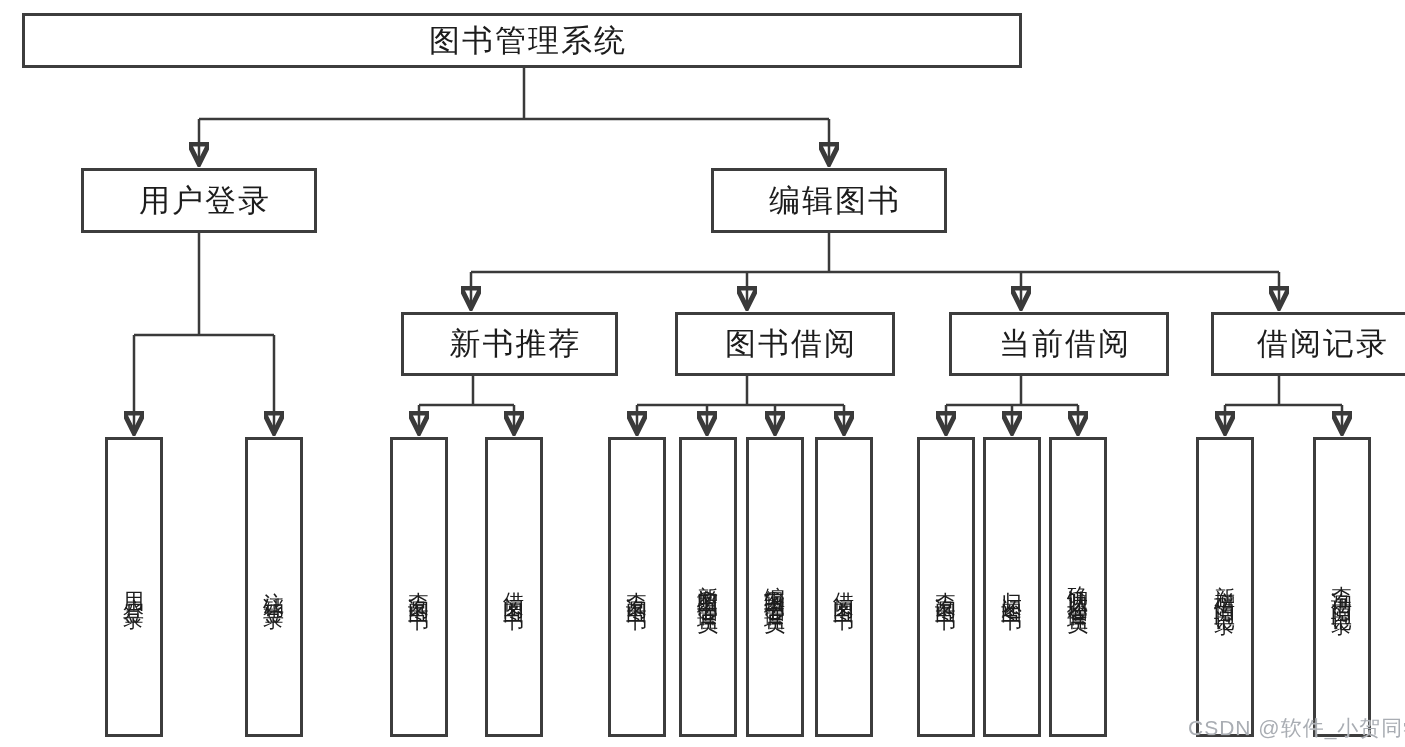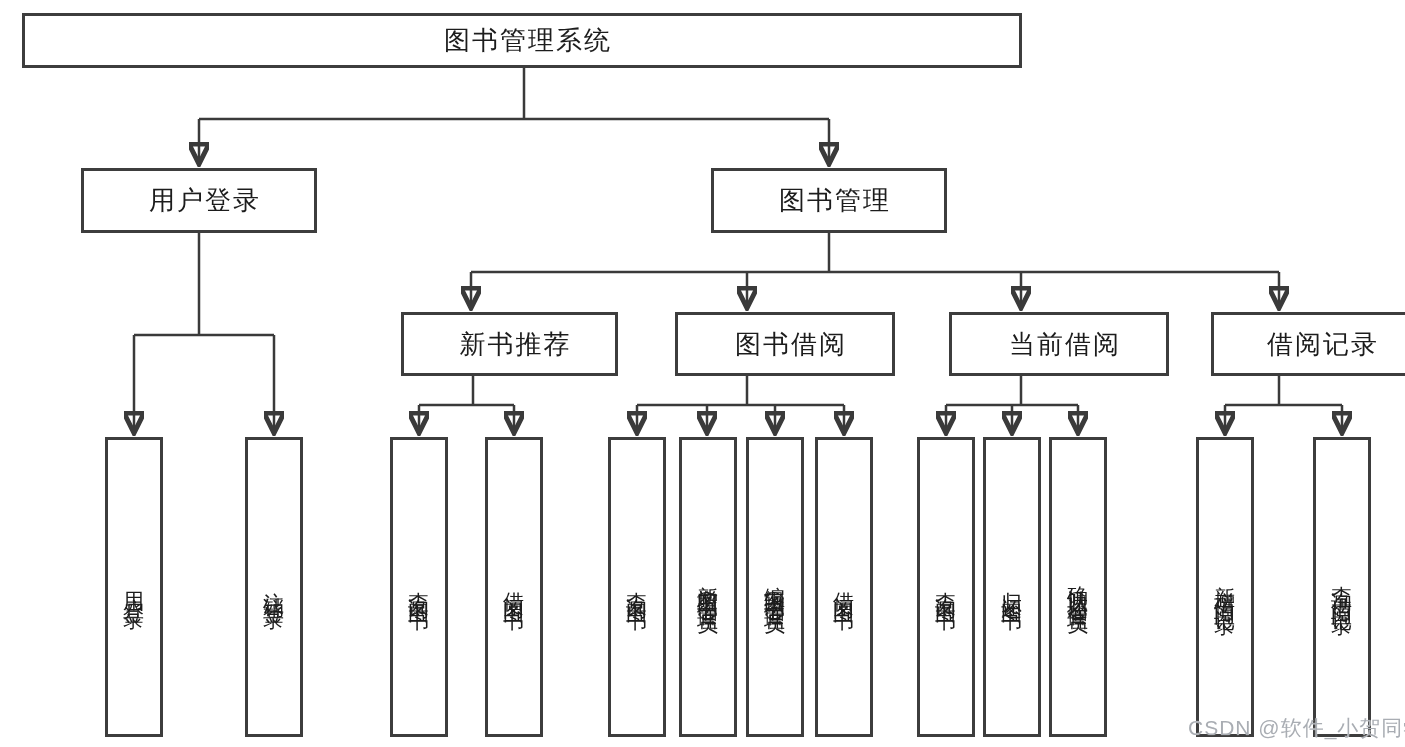--- a/index.html
+++ b/index.html
@@ -32,21 +32,21 @@
     position: absolute;
     box-sizing: border-box;
     border: 3px solid #3d3d3d;
     background: #ffffff;
     display: flex;
     align-items: center;
     justify-content: center;
     color: #1c1c1c;
   }
   .hlabel {
-    font-size: 26px;
+    font-size: 31px;
     letter-spacing: 2px;
     white-space: nowrap;
     padding-left: 12px;
   }
   .vlabel {
     writing-mode: vertical-rl;
     font-size: 21px;
     letter-spacing: 6px;
     line-height: 1;
   }
@@ -109,21 +109,21 @@
     <line x1="1078" y1="405" x2="1078" y2="431" marker-end="url(#arrow)"></line>
 
     <path d="M1279,376 V405 M1225,405 H1342"></path>
     <line x1="1225" y1="405" x2="1225" y2="431" marker-end="url(#arrow)"></line>
     <line x1="1342" y1="405" x2="1342" y2="431" marker-end="url(#arrow)"></line>
   </svg>
 
   <div class="box root hlabel">图书管理系统</div>
 
   <div class="box lv2 hlabel" style="left:81px; width:236px;">用户登录</div>
-  <div class="box lv2 hlabel" style="left:711px; width:236px;">图书管理</div>
+  <div class="box lv2 hlabel" style="left:711px; width:236px;">编辑图书</div>
 
   <div class="box lv3 hlabel" style="left:363px; width:217px;">新书推荐</div>
   <div class="box lv3 hlabel" style="left:637px; width:220px;font-family:Liberation Serif, serif;">图书借阅</div>
   <div class="box lv3 hlabel" style="left:911px; width:220px;">当前借阅</div>
   <div class="box lv3 hlabel" style="left:1173px; width:212px;">借阅记录</div>
 
   <div class="box leaf vlabel" style="left:105px;">用户登录</div>
   <div class="box leaf vlabel" style="left:245px;">注销登录</div>
 
   <div class="box leaf vlabel" style="left:390px;">查询图书</div>

